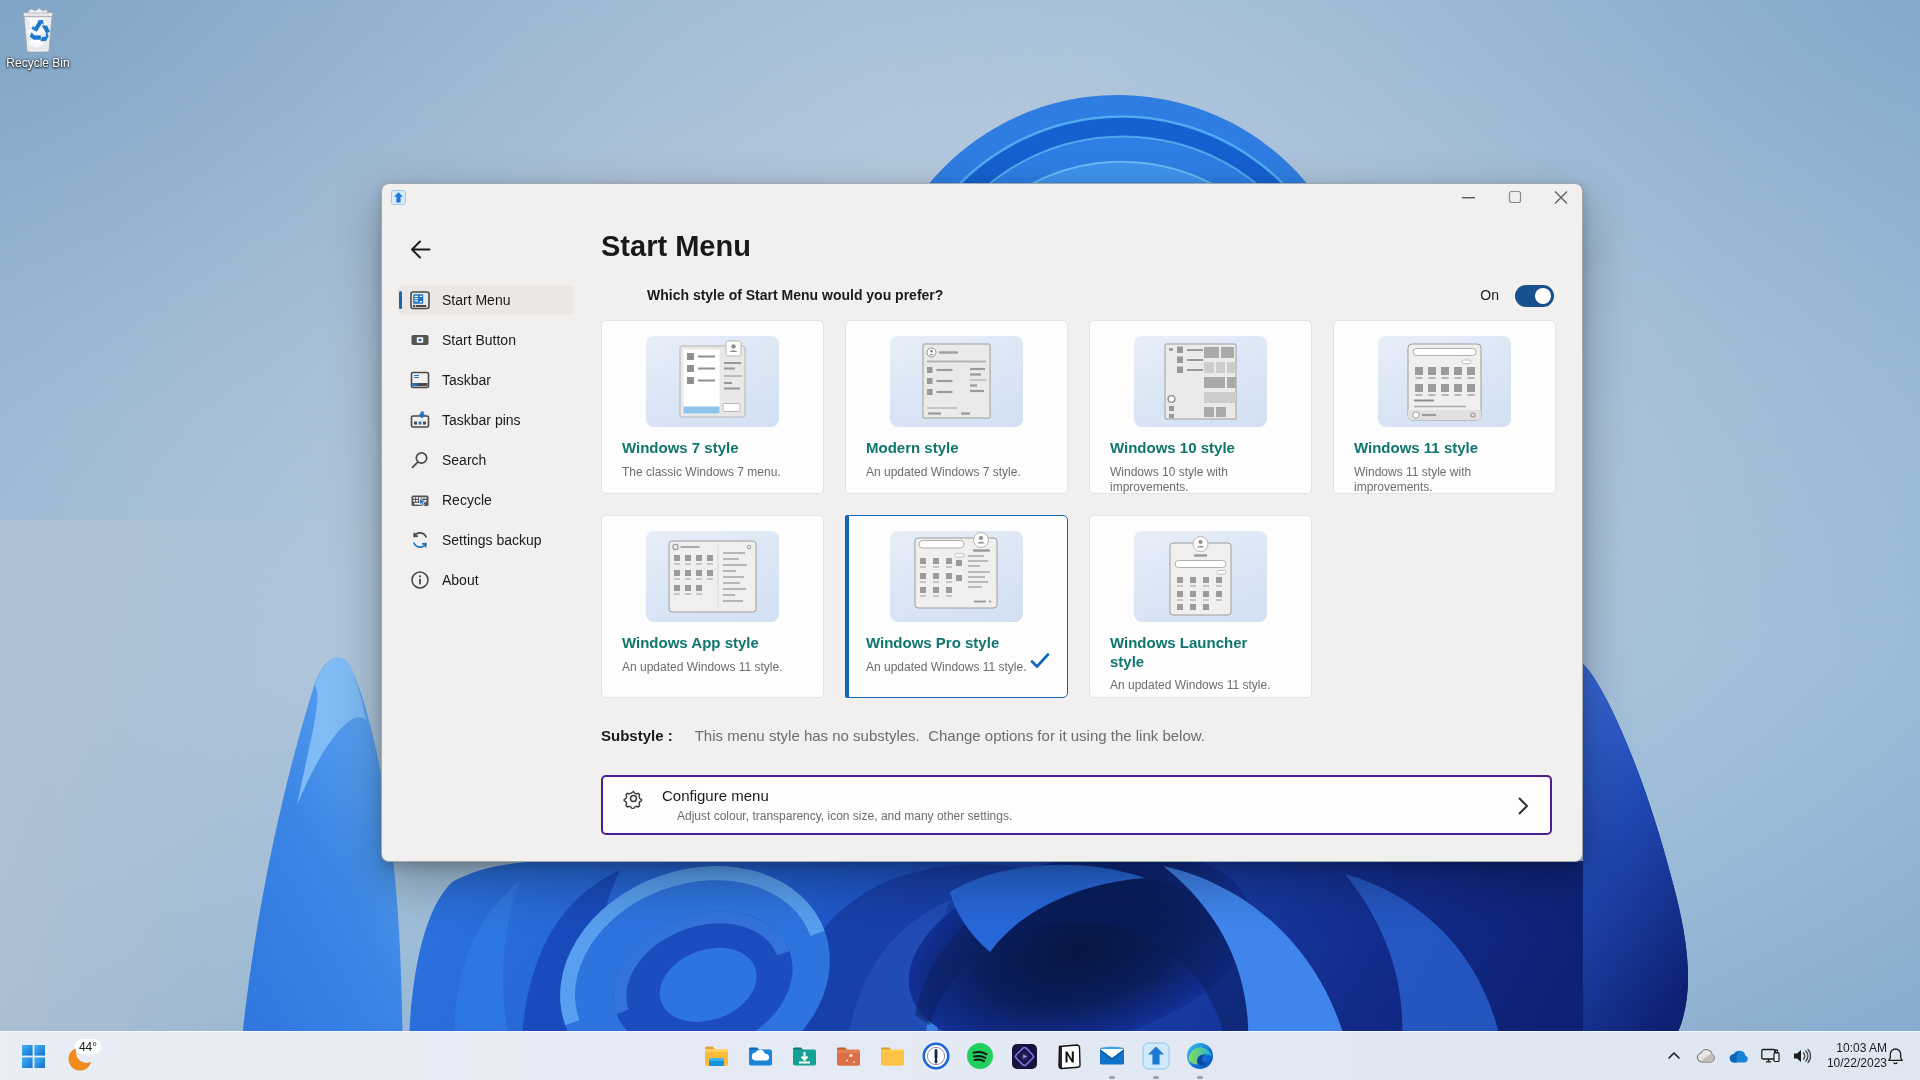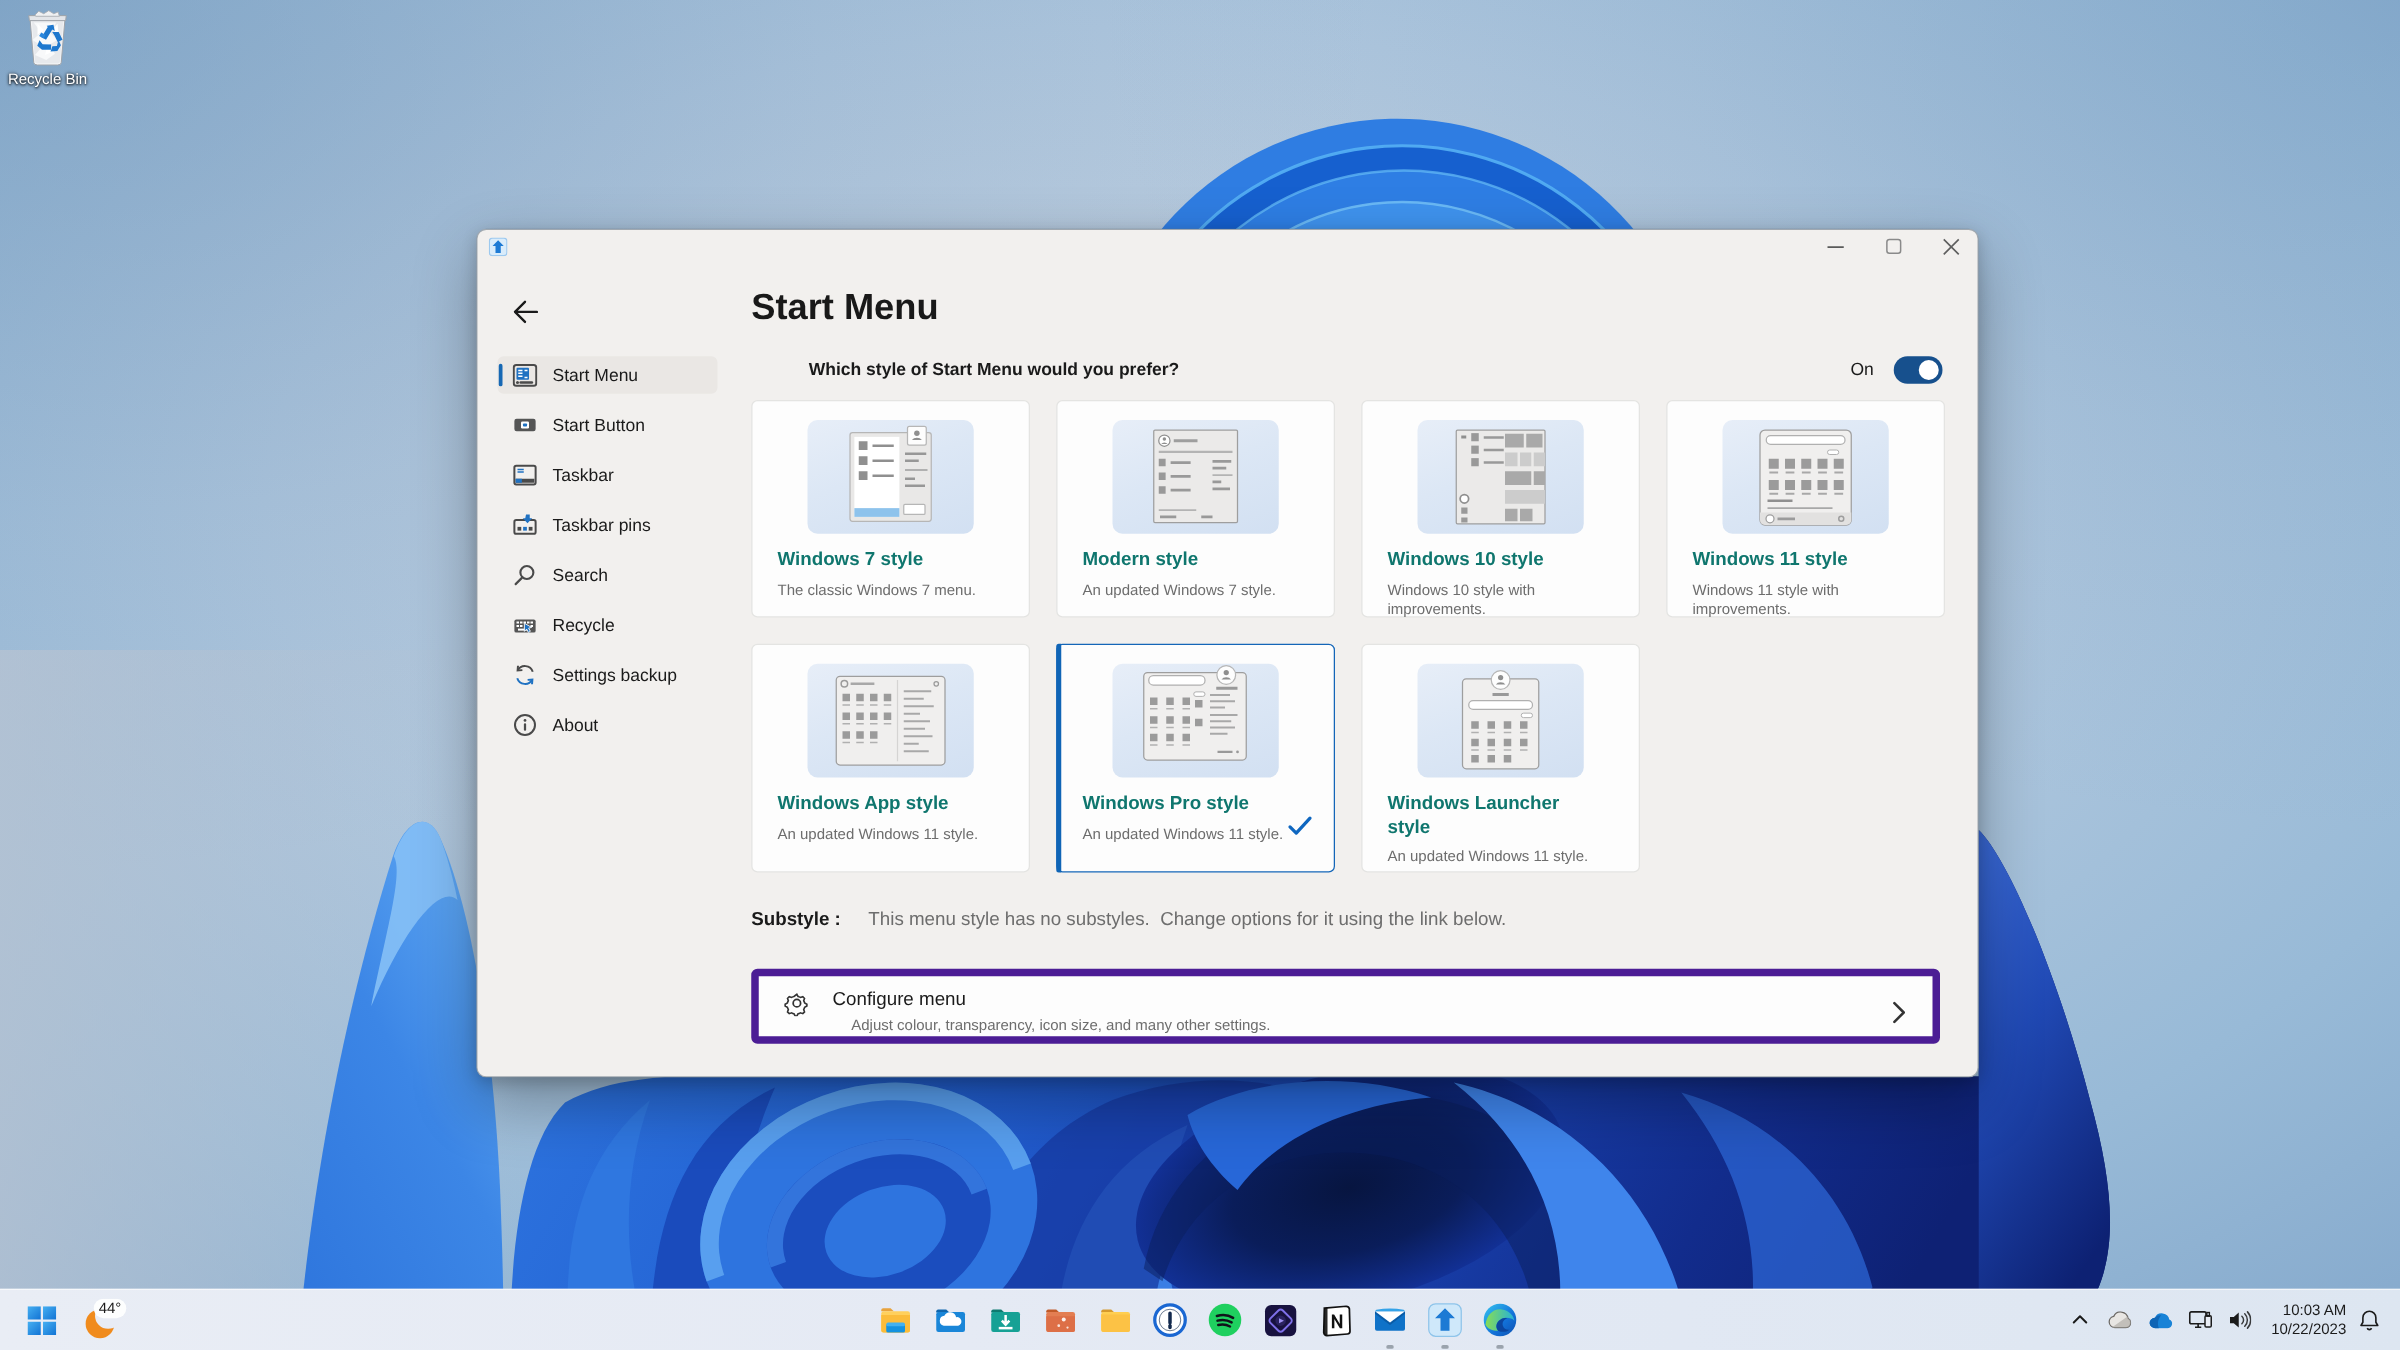--- a/index.html
+++ b/index.html
@@ -47,34 +47,34 @@
   .row2 { top:331px; height:183px; }
   .c1 { left:0px; } .c2 { left:244px; } .c3 { left:488px; } .c4 { left:732px; }
   #procard { border:1px solid #1466b8; }
   #procard::before { content:""; position:absolute; left:-1px; top:-1px; width:4px; height:183px; background:#1065b6; border-radius:2px 0 0 2px; }
   #prochk { position:absolute; right:17px; top:136px; }
 
   #substyle { position:absolute; top:543px; left:0; font-size:15px; }
   #substyle b { font-weight:700; color:#1a1a1a; }
   #substyle span { color:#6d6d6d; margin-left:22px; }
 
-  #cfg { position:absolute; left:0; top:591px; width:951px; height:60px; background:#fdfdfd; border:6px solid #4c1d95; border-radius:5px; }
+  #cfg { position:absolute; left:0; top:591px; width:951px; height:60px; background:#fdfdfd; border:2px solid #4c1d95; border-radius:5px; }
   #cfg .gear { position:absolute; left:20px; top:11px; }
   #cfg .t1 { position:absolute; left:59px; top:10px; font-size:15px; color:#1a1a1a; }
   #cfg .t2 { position:absolute; left:74px; top:32px; font-size:12px; color:#6d6d6d; }
   #cfg .chev { position:absolute; right:21px; top:19px; }
 
   
   #taskbar { position:absolute; left:0; top:1031px; width:1920px; height:49px;
              background:linear-gradient(90deg,#e9edf5 0%,#e5eaf4 40%,#e1e8f3 70%,#dde6f1 100%);
              border-top:1px solid rgba(255,255,255,.6); }
   .tbicon { position:absolute; top:0; width:40px; height:48px; display:flex; align-items:center; justify-content:center; }
   .tbdot { position:absolute; top:44px; width:6px; height:3px; border-radius:2px; background:#9aa3ad; }
   #tray { position:absolute; right:0; top:0; height:48px; display:flex; align-items:center; }
-  #clock { text-align:right; font-size:12px; color:#1b1b1b; line-height:15px; margin-right:10px; }
+  #clock { text-align:right; font-size:12px; color:#1b1b1b; line-height:15px; }
 </style>
 </head>
 <body>
 <div id="desktop">
   <svg id="wall" width="1920" height="1080" viewBox="0 0 1920 1080">
     <defs>
       <radialGradient id="sky" cx="47%" cy="38%" r="80%">
         <stop offset="0%" stop-color="#c6d2e0"></stop>
         <stop offset="45%" stop-color="#aec6dd"></stop>
         <stop offset="75%" stop-color="#98bad7"></stop>

